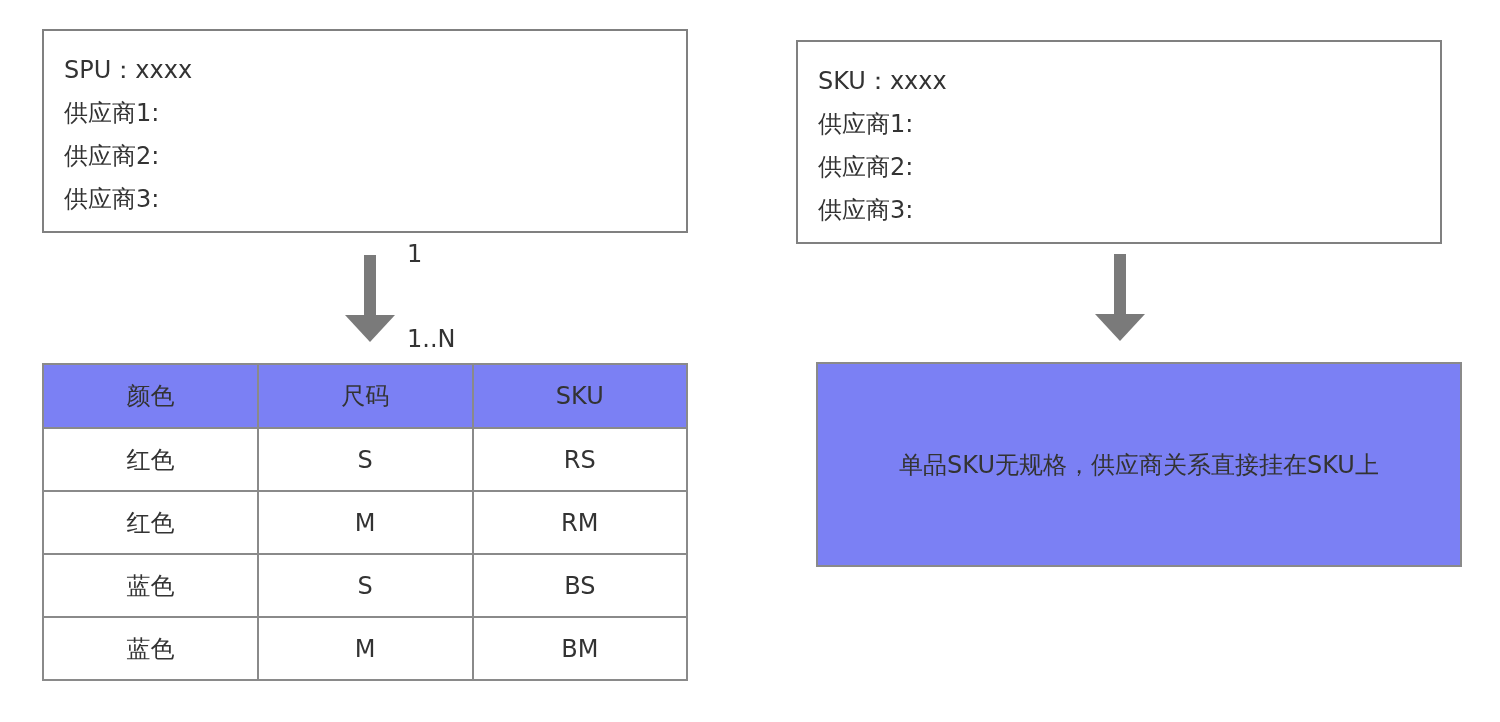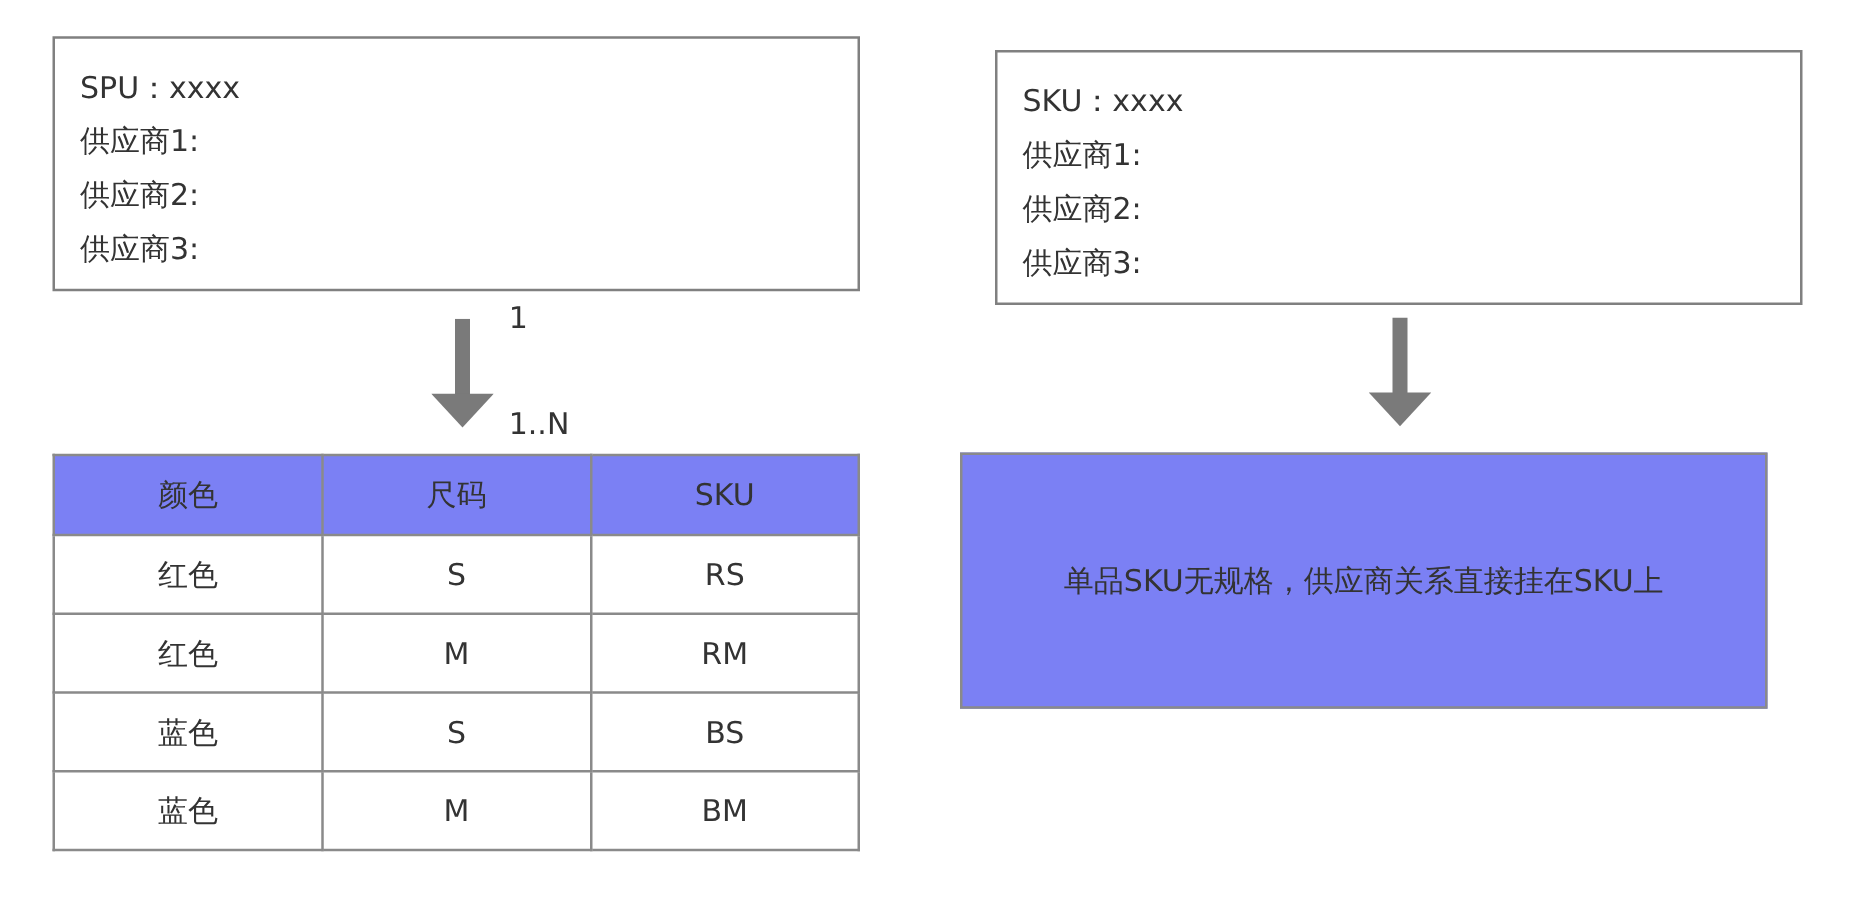--- a/index.html
+++ b/index.html
@@ -7,21 +7,21 @@
       font-family: "DejaVu Sans", "Liberation Sans", sans-serif; color: #333333; }
     .box { position: absolute; box-sizing: border-box; border: 2px solid #808080; background: #fff; }
     .info { padding: 18px 20px 0 20px; font-size: 24px; line-height: 43px; }
     .info div { white-space: nowrap; }
     .arrow { position: absolute; }
     .label { position: absolute; font-size: 24px; color: #333; }
     table.sku { position: absolute; left: 42px; top: 363px; width: 646px; border-collapse: collapse; padding-left: 48px; }
     table.sku td, table.sku th { border: 2px solid #8a8a8a; text-align: center; font-size: 24px;
       font-weight: normal; height: 61px; padding: 0; color: #333; }
     table.sku th { background: #7b80f4; height: 62px; }
-    .note { position: absolute; left: 768px; top: 362px; width: 646px; height: 205px; box-sizing: border-box;
+    .note { position: absolute; left: 816px; top: 362px; width: 646px; height: 205px; box-sizing: border-box;
       border: 2px solid #8a8a8a; background: #7b80f4; display: flex; align-items: center;
       justify-content: center; font-size: 24px; color: #333; }
   </style>
 </head>
 <body>
 
 <div class="box info" style="left:42px; top:29px; width:646px; height:204px;">
   <div>SPU：xxxx</div>
   <div>供应商1:</div>
   <div>供应商2:</div>

